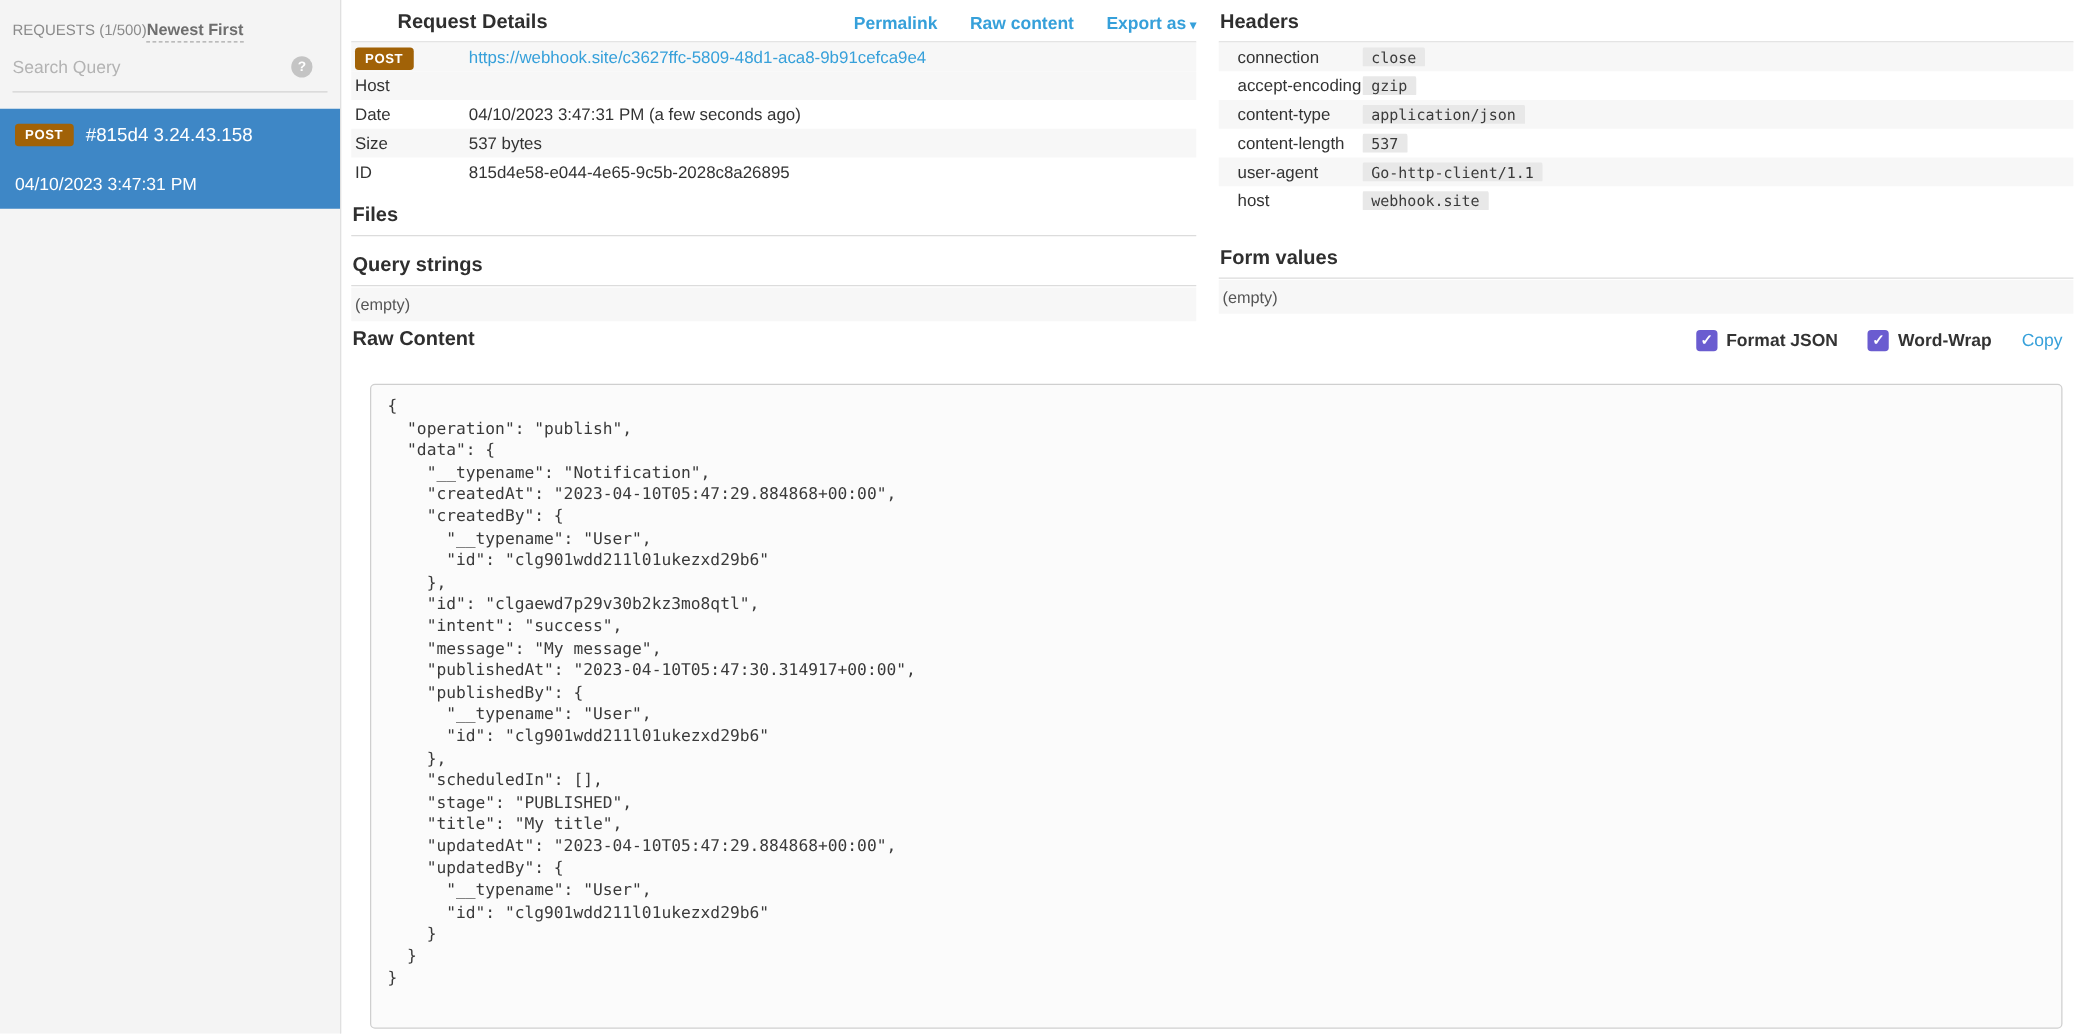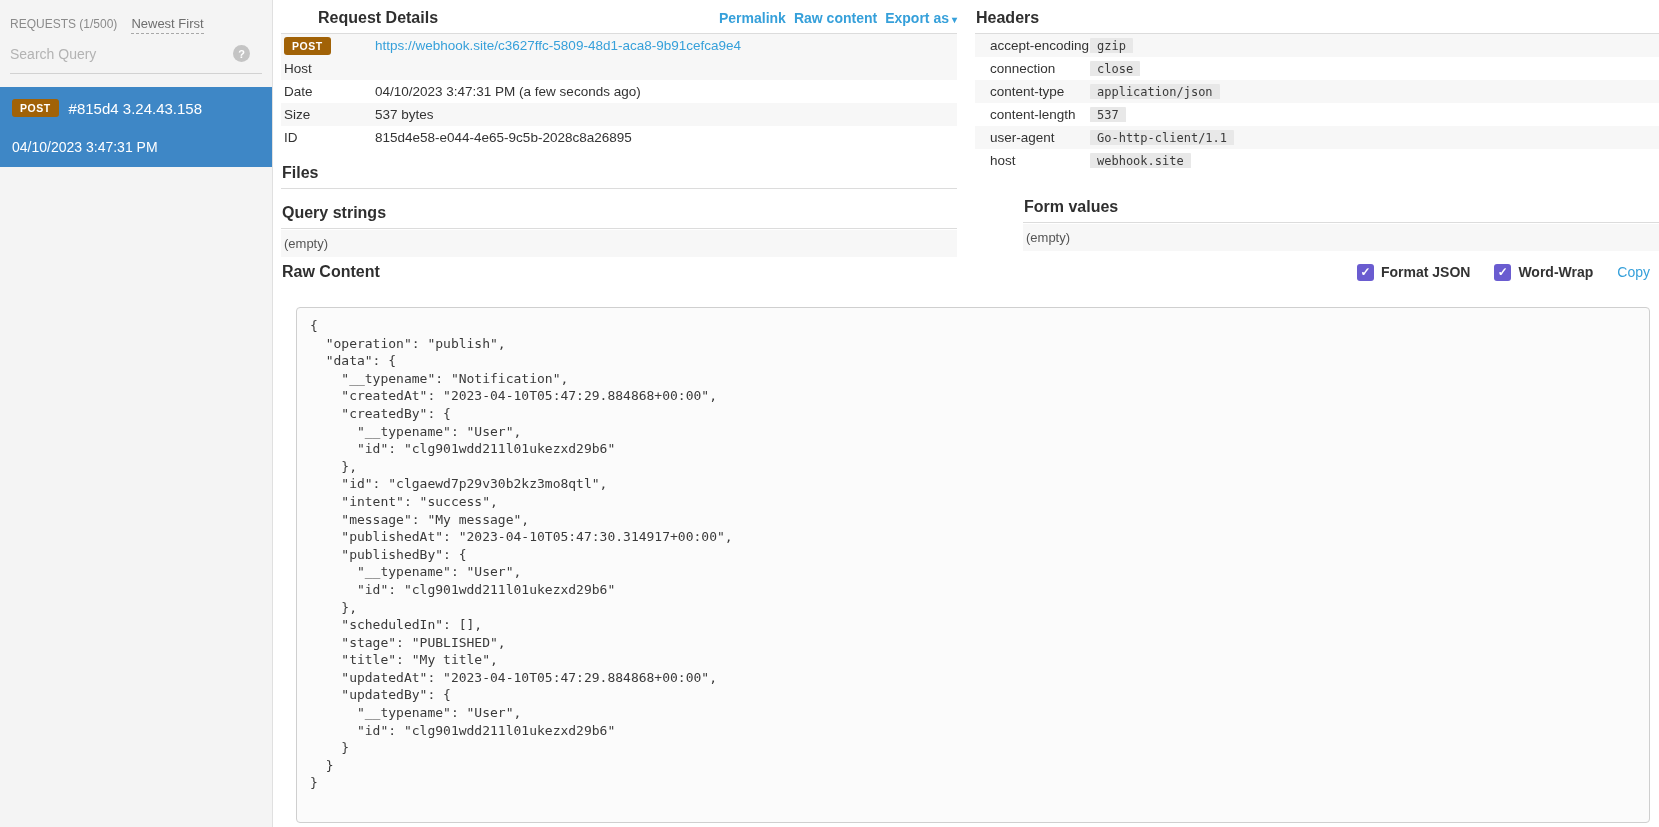--- a/index.html
+++ b/index.html
@@ -3,24 +3,24 @@
 <meta charset="utf-8">
 <style>
   * { margin:0; padding:0; box-sizing:border-box; }
   html,body { width:1659px; height:827px; overflow:hidden; background:#fff;
     font-family:"Liberation Sans", sans-serif; color:#333; }
   .app { display:flex; width:100%; height:100%; }
 
   
   .sidebar { width:273px; min-width:273px; height:100%; background:#f4f4f4;
     border-right:1px solid #e0e0e0; }
-  .sb-head { display:flex; align-items:baseline; gap:14px; padding:16px 10px 11px 10px; }
+  .sb-head { display:flex; align-items:baseline; padding:16px 10px 11px 10px; }
   .sb-requests-label { font-size:12px; color:#8b8b8b; }
   .sb-sort { font-size:13px; color:#6e6e6e; border-bottom:1px dashed #a8a8a8;
-    padding-bottom:2px; cursor:pointer; }
+    padding-bottom:2px; cursor:pointer;font-weight:bold; }
   .sb-search { margin:0 10px; position:relative; border-bottom:1px solid #d2d2d2;
     padding:0 0 10px 0; }
   .sb-search input { width:92%; border:none; background:transparent; font-size:14px;
     color:#333; outline:none; font-family:"Liberation Sans", sans-serif; }
   .sb-search input::placeholder { color:#b3b3b3; }
   .help-icon { position:absolute; right:12px; top:0; width:17px; height:17px;
     border-radius:50%; background:#c4c4c4; color:#fff; font-size:11px; font-weight:bold;
     display:flex; align-items:center; justify-content:center; cursor:pointer; }
   .sb-item { margin-top:13px; padding:12px; cursor:pointer; }
   .sb-item.selected { background:#3e87c6; color:#fff; }
@@ -33,39 +33,39 @@
   .main { flex:1; padding:6px 0 0 8px; overflow:hidden; }
   .columns { display:flex; }
   .col-left { width:676px; min-width:676px; }
   .col-right { flex:1; margin-left:18px; min-width:0; }
 
   .section-title { font-size:16px; font-weight:bold; color:#2f2f2f; line-height:20px;
     padding:2px 0 5px 1px; border-bottom:1px solid #dcdcdc; }
   .title-row { display:flex; align-items:center; justify-content:space-between;
     border-bottom:1px solid #dcdcdc; padding:2px 0 5px 1px; }
   .title-row .section-title { border-bottom:none; padding:0;margin-left:36px; }
-  .title-actions { display:flex; align-items:center; gap:8px; }
+  .title-actions { display:flex; align-items:center; gap:26px; }
   .action-link { font-size:14px; font-weight:bold; color:#36a0da; cursor:pointer; }
   .caret { font-size:10px; color:#36a0da; margin-left:3px; }
 
   .kv-row { height:23px; display:flex; align-items:center; font-size:13.5px; color:#333;
     padding-left:3px; }
   .kv-row:nth-child(odd) { background:#f7f7f7; }
   .kv-key { width:91px; min-width:91px; }
   .kv-val { flex:1; white-space:nowrap; overflow:hidden; }
   .url-link { color:#36a0da; text-decoration:none; cursor:pointer; }
   .mini-link { color:#36a0da; font-size:11.5px; text-decoration:none; margin-left:5px; cursor:pointer; }
 
   .hdr-row { padding-left:15px; }
   .hdr-key { width:100px; min-width:100px; }
   .chip { background:#e8e8e8; border-radius:3px; padding:2px 7px;
     font-family:"DejaVu Sans Mono", monospace; font-size:12px; color:#3a3a3a; }
 
   .sec { margin-top:12px; }
-  .sec-form { margin-top:23px;margin-left:48px; }
+  .sec-form { margin-top:23px; }
   .empty-row { height:27px; background:#f7f7f7; display:flex; align-items:center;
     font-size:13px; color:#555; padding-left:3px; margin-top:1px; }
 
   
   .raw-section { margin-top:6px; }
   .raw-header { display:flex; align-items:center; justify-content:space-between;
     margin-right:9px; }
   .raw-title { font-size:16px; font-weight:bold; color:#2f2f2f; padding-left:1px; }
   .raw-controls { display:flex; align-items:center; gap:24px; }
   .cb-group { display:flex; align-items:center; cursor:pointer; }
@@ -150,26 +150,26 @@
         <div class="sec">
           <div class="section-title">Query strings</div>
           <div class="empty-row">(empty)</div>
         </div>
       </div>
 
       <div class="col-right">
         <div class="section-title">Headers</div>
         <div>
             <div class="kv-row hdr-row">
+              <div class="kv-key hdr-key">connection</div>
+              <div class="kv-val"><span class="chip">close</span></div>
+            </div>
+            <div class="kv-row hdr-row">
               <div class="kv-key hdr-key">accept-encoding</div>
               <div class="kv-val"><span class="chip">gzip</span></div>
-            </div>
-            <div class="kv-row hdr-row">
-              <div class="kv-key hdr-key">connection</div>
-              <div class="kv-val"><span class="chip">close</span></div>
             </div>
             <div class="kv-row hdr-row">
               <div class="kv-key hdr-key">content-type</div>
               <div class="kv-val"><span class="chip">application/json</span></div>
             </div>
             <div class="kv-row hdr-row">
               <div class="kv-key hdr-key">content-length</div>
               <div class="kv-val"><span class="chip">537</span></div>
             </div>
             <div class="kv-row hdr-row">

